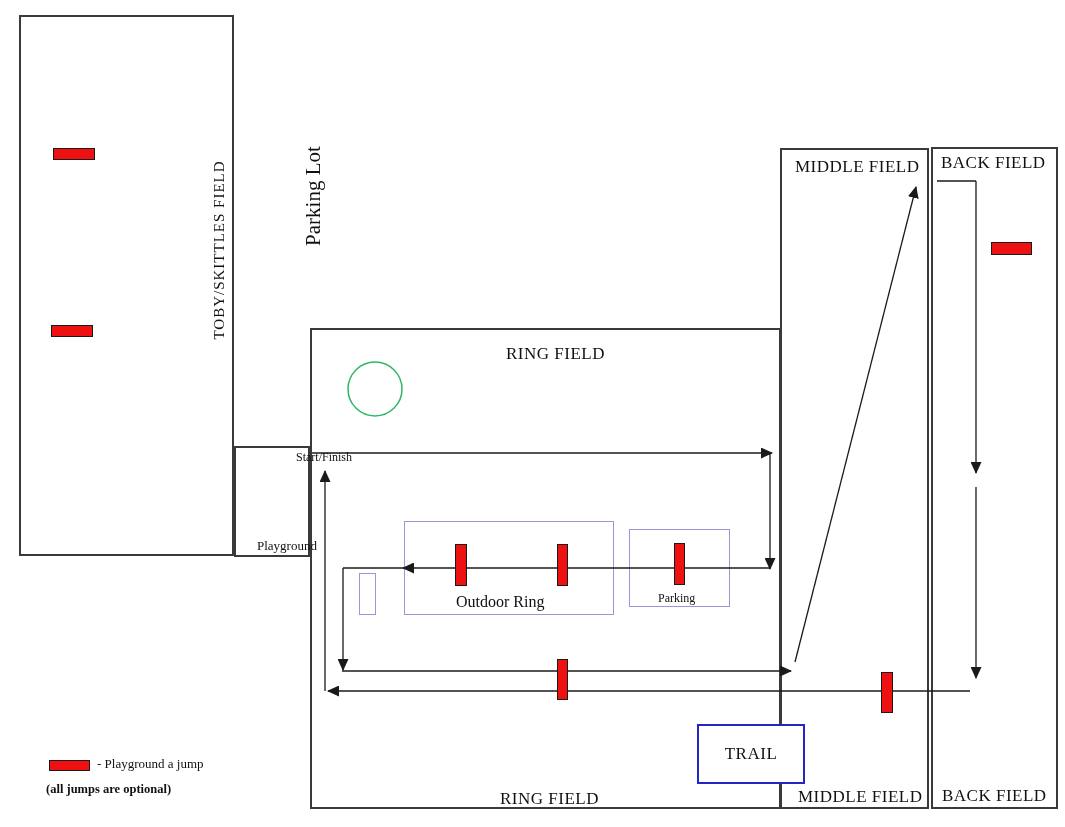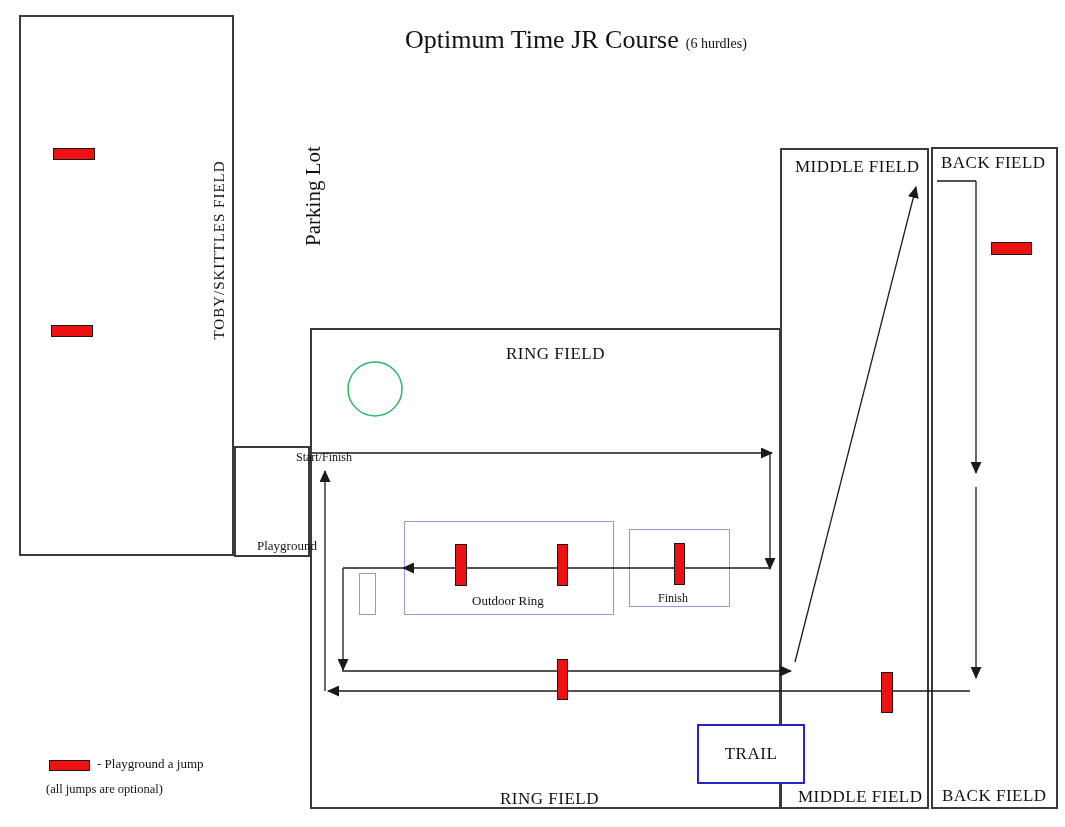--- a/index.html
+++ b/index.html
@@ -23,23 +23,20 @@
   .jump{position:absolute;box-sizing:border-box;background:var(--jump-red,#ee1111);
         border:1px solid var(--jump-border,#1a1a1a);z-index:4;}
   #jumps-layer{position:absolute;left:0;top:0;width:100%;height:100%;z-index:4;pointer-events:none;}
   .z5{z-index:5;}
 </style>
 </head>
 <body>
 
 <div id="stage">
 
-  <div id="title">
-    <span>Optimum Time JR Course</span><span class="suffix">(6 hurdles)</span>
-  </div>
 
   <div class="box" style="left:19px;top:15px;width:215px;height:541px;"></div>
   <div class="box" style="left:234px;top:446px;width:76px;height:111px;"></div>
   <div class="box" style="left:310px;top:328px;width:471px;height:481px;"></div>
   <div class="box" style="left:780px;top:148px;width:149px;height:661px;"></div>
   <div class="box" style="left:931px;top:147px;width:127px;height:662px;"></div>
 
   <div class="box thin-blue" style="left:404px;top:521px;width:210px;height:94px;"></div>
   <div class="box thin-blue" style="left:629px;top:529px;width:101px;height:78px;"></div>
   <div class="box thin-blue" style="left:359px;top:573px;width:17px;height:42px;"></div>
@@ -85,20 +82,20 @@
 
   <div class="lbl field z5" style="left:506px;top:344px;">RING FIELD</div>
   <div class="lbl field z5" style="left:500px;top:789px;">RING FIELD</div>
   <div class="lbl field z5" style="left:795px;top:157px;">MIDDLE FIELD</div>
   <div class="lbl field z5" style="left:798px;top:787px;">MIDDLE FIELD</div>
   <div class="lbl field z5" style="left:941px;top:153px;">BACK FIELD</div>
   <div class="lbl field z5" style="left:942px;top:786px;">BACK FIELD</div>
 
   <div class="lbl small z5" style="left:296px;top:450px;">Start/Finish</div>
   <div class="lbl z5" style="left:257px;top:538px;font-size:13px;">Playground</div>
-  <div class="lbl z5" style="left:472px;top:593px;font-size:13px;">Outdoor Ring</div>
-  <div class="lbl z5" style="left:658px;top:591px;font-size:12px;">Finish</div>
+  <div class="lbl z5" style="left:456px;top:593px;font-size:16px;">Outdoor Ring</div>
+  <div class="lbl z5" style="left:658px;top:591px;font-size:12px;">Parking</div>
 
   <div class="jump z5" style="left:49px;top:760px;width:41px;height:11px;"></div>
   <div class="lbl z5" style="left:97px;top:756px;font-size:13px;">- Playground a jump</div>
-  <div class="lbl z5" style="left:46px;top:782px;font-size:12.5px;">(all jumps are  optional)</div>
+  <div class="lbl z5" style="left:46px;top:782px;font-size:12.5px;font-weight:bold;">(all jumps are  optional)</div>
 
 </div>
 
 </body></html>

